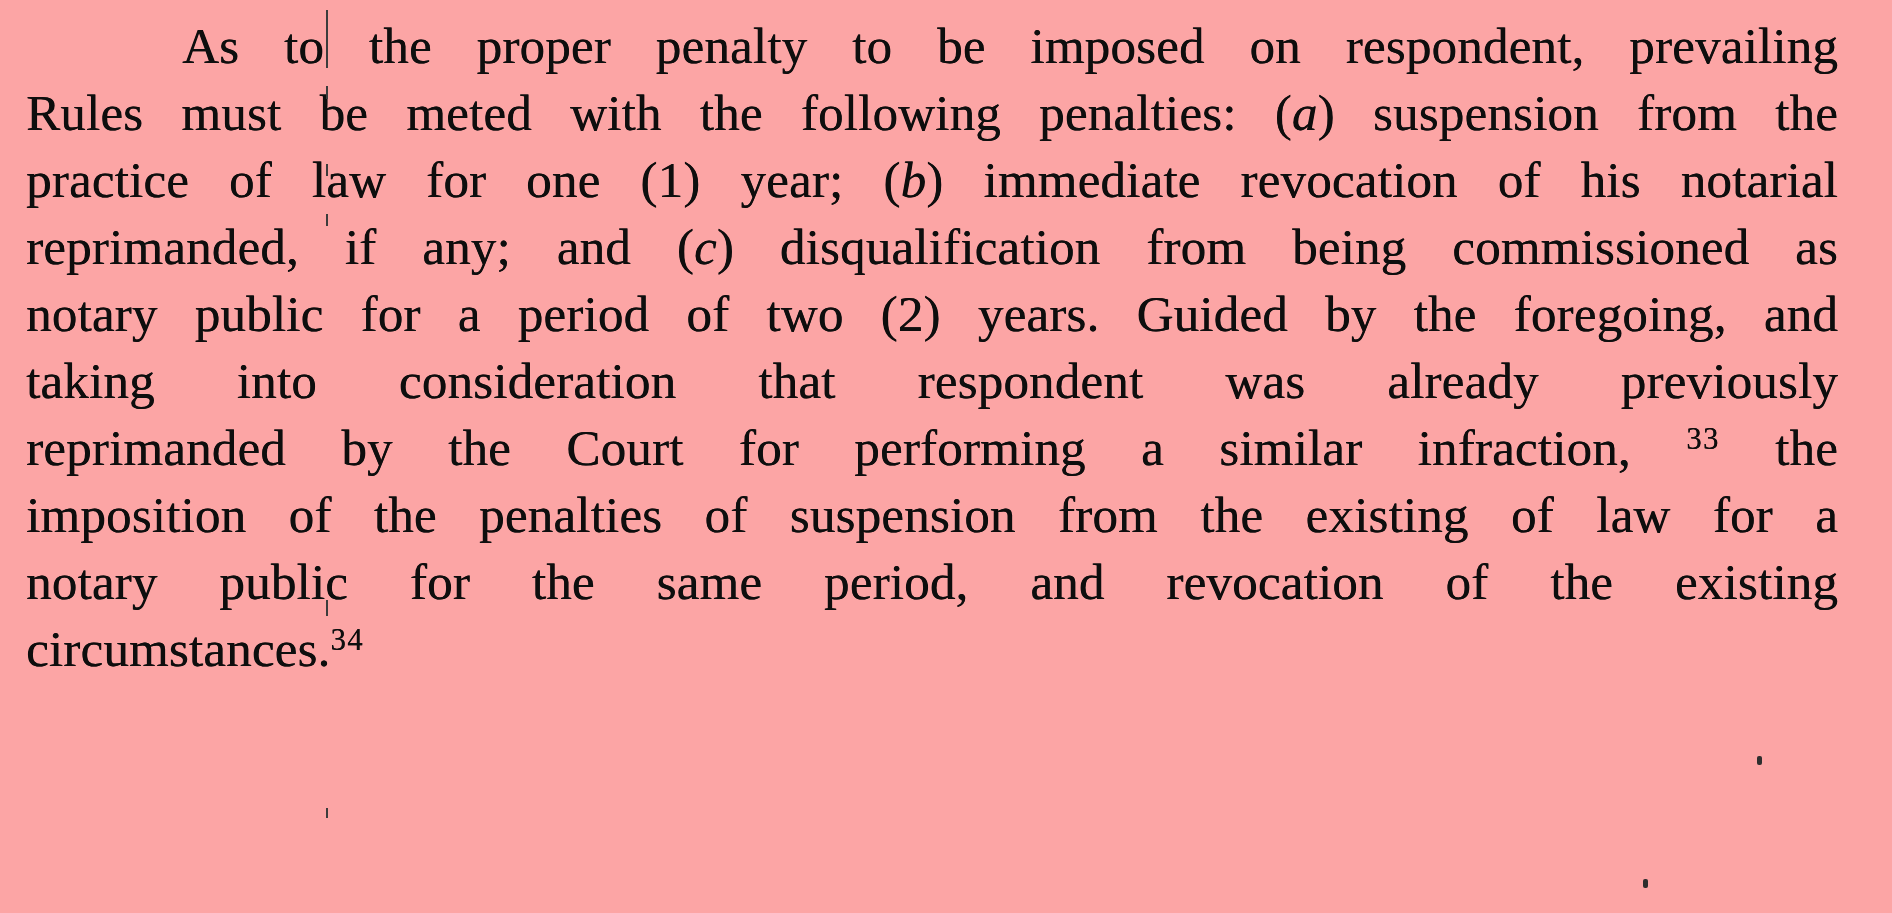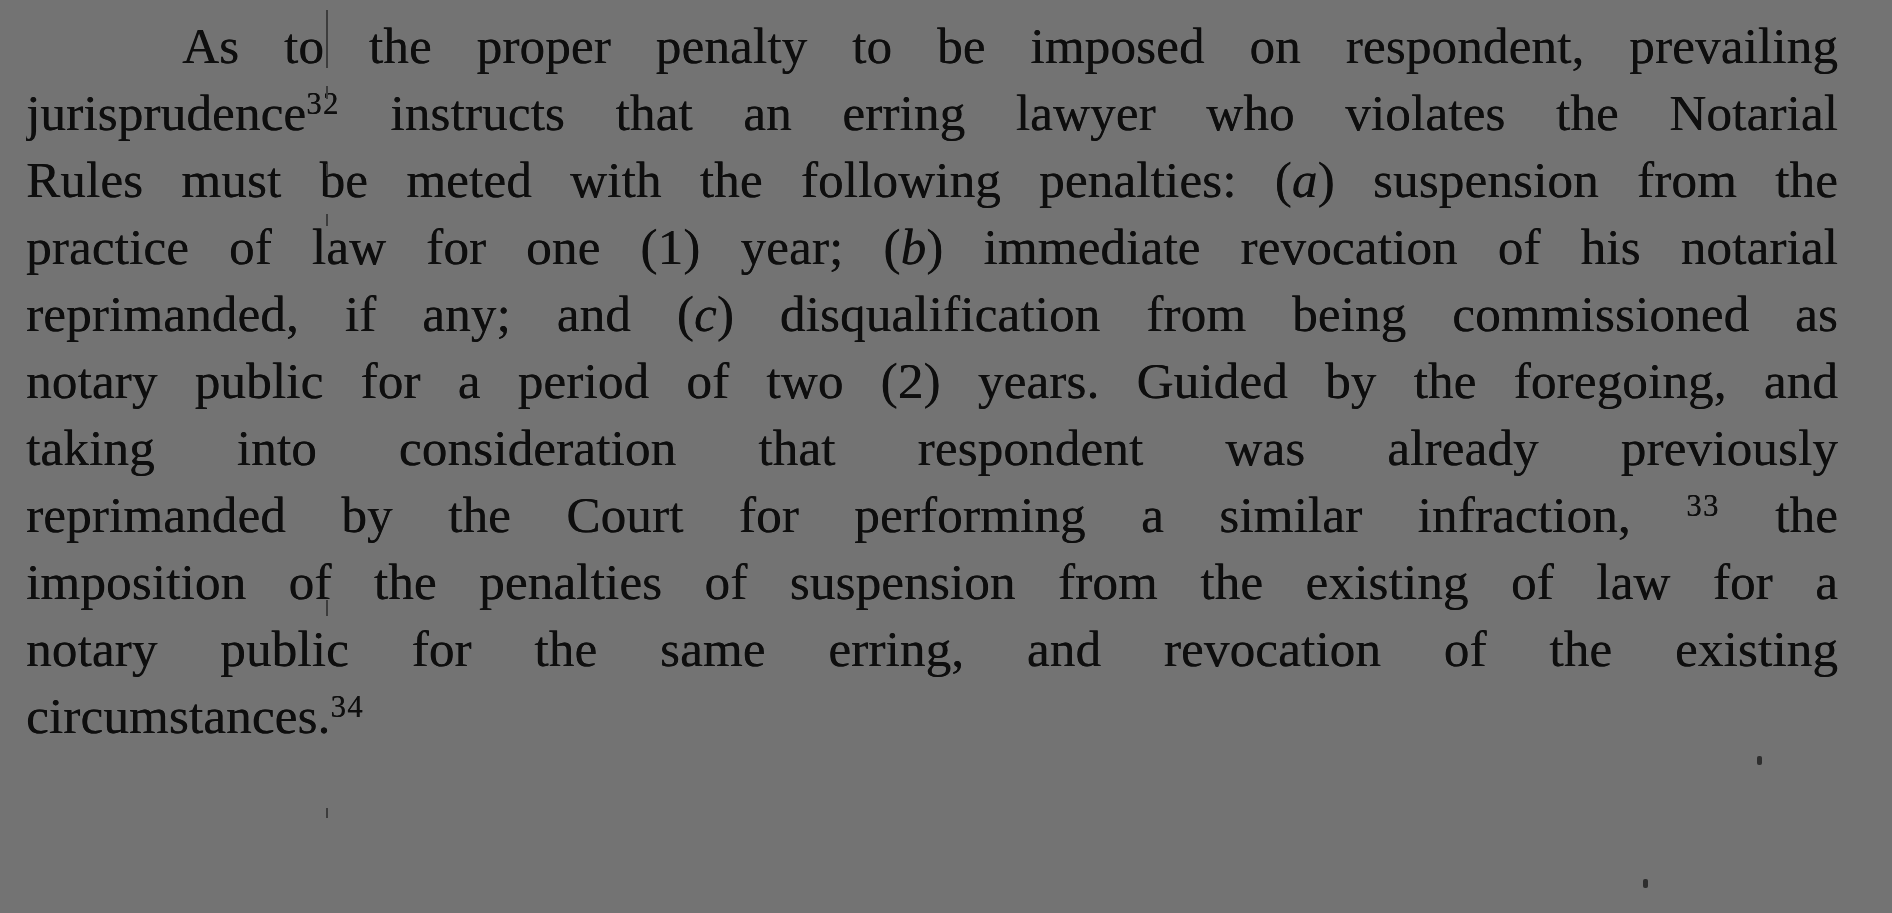--- a/index.html
+++ b/index.html
@@ -7,21 +7,21 @@
     padding: 0;
     width: 1892px;
     height: 913px;
     background: #ffffff;
     overflow: hidden;
   }
   .page {
     position: relative;
     width: 1892px;
     height: 913px;
-    background: #737373;
+    background: #fca5a5;
     font-family: "Liberation Serif", "DejaVu Serif", serif;
     color: #0e0e0e;
   }
   .para {
     position: absolute;
     left: 26px;
     right: 54px;
     top: 13px;
   }
   .line {
@@ -63,29 +63,28 @@
     background: #2e2e2e;
     border-radius: 2px;
   }
 </style>
 </head>
 <body>
 
 <main class="page">
   <section class="para">
       <div class="line indent"><span>As to the proper penalty to be imposed on respondent, prevailing</span></div>
-      <div class="line"><span>jurisprudence</span><span class="sup">32</span><span> instructs that an erring lawyer who violates the Notarial</span></div>
       <div class="line"><span>Rules must be meted with the following penalties: (</span><span class="it">a</span><span>) suspension from the</span></div>
       <div class="line"><span>practice of law for one (1) year; (</span><span class="it">b</span><span>) immediate revocation of his notarial</span></div>
       <div class="line"><span>reprimanded, if any; and (</span><span class="it">c</span><span>) disqualification from being commissioned as</span></div>
       <div class="line"><span>notary public for a period of two (2) years. Guided by the foregoing, and</span></div>
       <div class="line"><span>taking into consideration that respondent was already previously</span></div>
       <div class="line"><span>reprimanded by the Court for performing a similar infraction, </span><span class="sup">33</span><span> the</span></div>
       <div class="line"><span>imposition of the penalties of suspension from the existing of law for a</span></div>
-      <div class="line"><span>notary public for the same erring, and revocation of the existing</span></div>
+      <div class="line"><span>notary public for the same period, and revocation of the existing</span></div>
       <div class="line nojust"><span>circumstances.</span><span class="sup">34</span></div>
     </section>
   <div id="artifacts">
       <div class="fold-dash" style="left: 326px; top: 10px; height: 58px;"></div>
       <div class="fold-dash" style="left: 326px; top: 86px; height: 13px;"></div>
       <div class="fold-dash" style="left: 326px; top: 164px; height: 12px;"></div>
       <div class="fold-dash" style="left: 326px; top: 214px; height: 12px;"></div>
       <div class="fold-dash" style="left: 326px; top: 600px; height: 16px;"></div>
       <div class="fold-dash" style="left: 326px; top: 808px; height: 10px;"></div>
       <div class="speck" style="left: 1757px; top: 756px;"></div>

